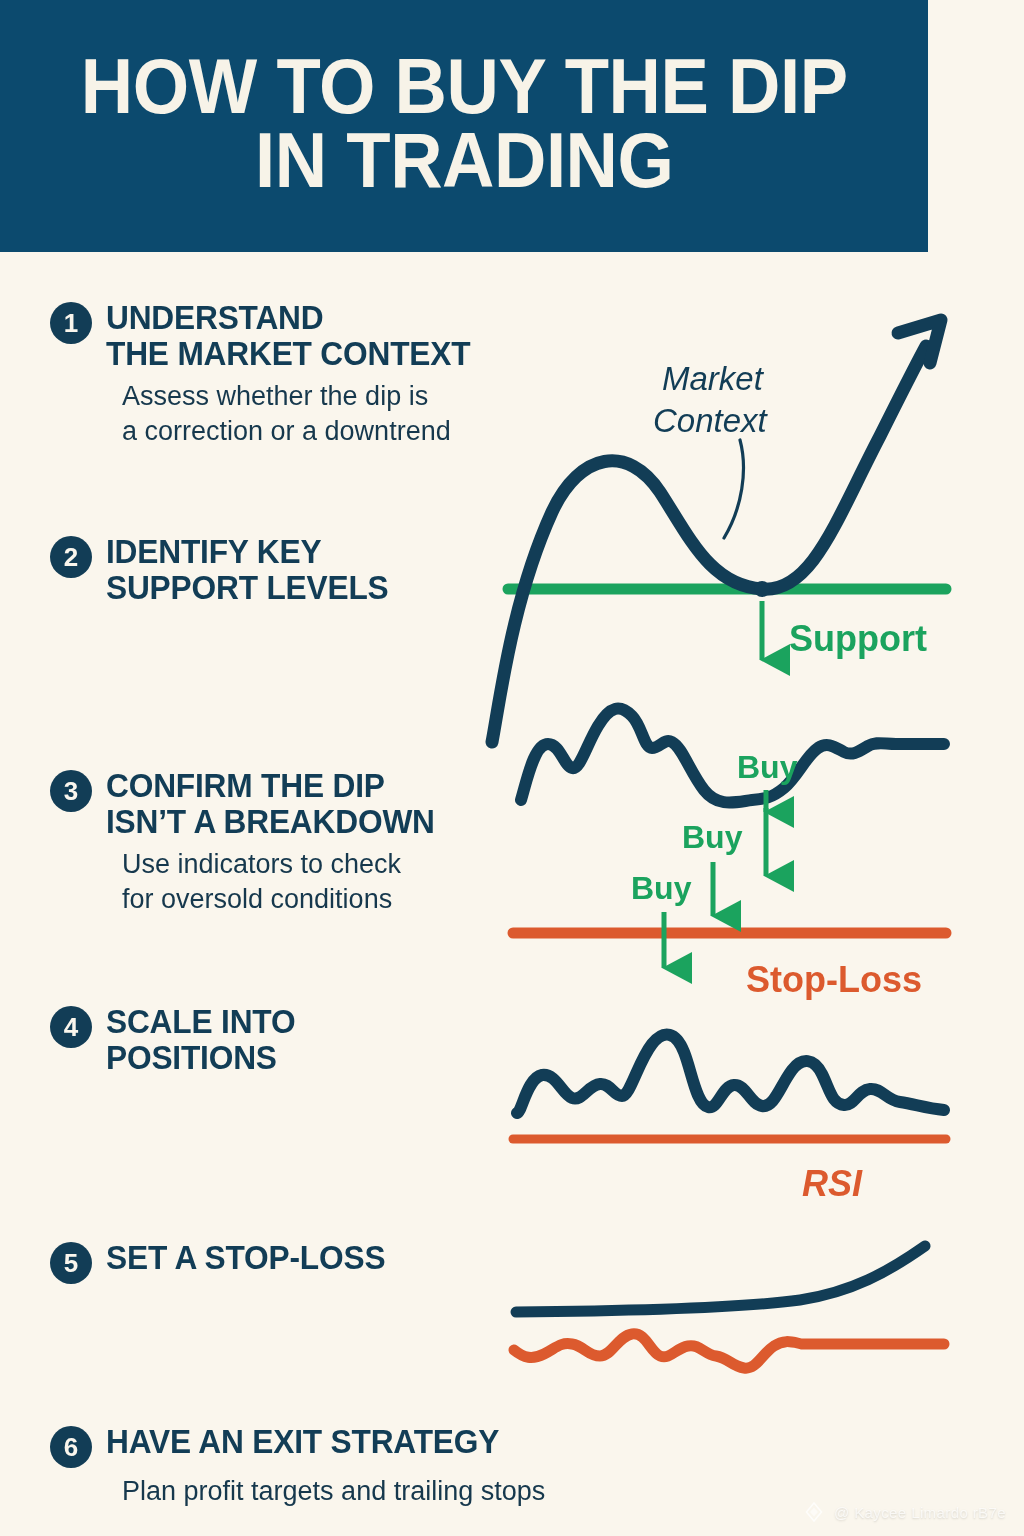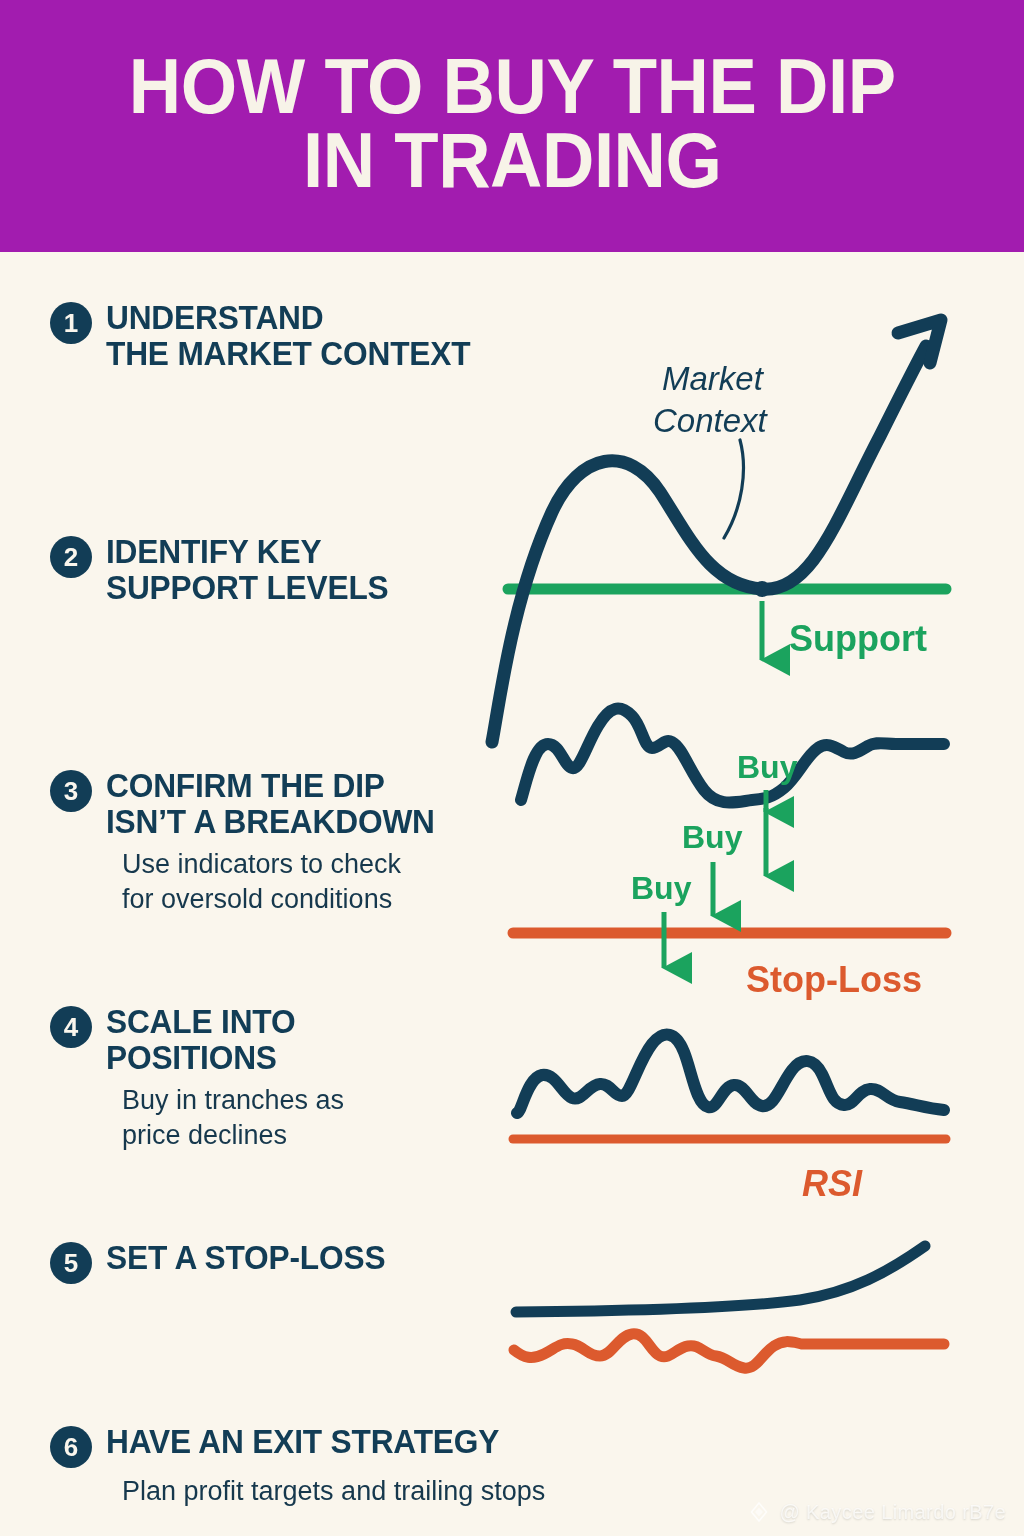--- a/index.html
+++ b/index.html
@@ -12,23 +12,23 @@
     background: #faf6ed;
     font-family: "Liberation Sans", sans-serif;
     overflow: hidden;
     position: relative;
   }
 
   
   #header {
     position: absolute;
     left: 0; top: 0;
-    width: 1024px;
+    width: 928px;
     height: 252px;
-    background: #a21caf;
+    background: #0c4a6e;
     display: flex;
     align-items: center;
     justify-content: center;
     box-sizing: border-box;
     padding: 0 40px 6px 40px;
   }
   #header-title {
     color: #f7f3e8;
     font-family: "Liberation Sans Narrow", "Liberation Sans", sans-serif;
     font-weight: 700;
@@ -115,21 +115,21 @@
 
   
   #watermark {
     position: absolute;
     right: 18px;
     bottom: 12px;
     display: flex;
     align-items: center;
     gap: 8px;
     color: rgba(255,255,255,0.72);
-    font-size: 20px;
+    font-size: 15px;
     letter-spacing: 0.4px;
     text-shadow: 0 1px 2px rgba(90,90,80,0.22);
   }
   #watermark .wm-gem { display: block; }
 </style>
 </head>
 <body>
 
 <div id="header">
   <div id="header-title">HOW TO BUY THE DIP
@@ -137,20 +137,22 @@
 </div>
 
 <div id="content">
 
   <div class="step" id="step-1">
     <div class="step-head">
       <div class="badge">1</div>
       <div class="step-title">UNDERSTAND
 THE MARKET CONTEXT</div>
     </div>
+    <div class="step-desc">Assess whether the dip is
+a correction or a downtrend</div>
   </div>
 
   <div class="step" id="step-2">
     <div class="step-head">
       <div class="badge">2</div>
       <div class="step-title">IDENTIFY KEY
 SUPPORT LEVELS</div>
     </div>
   </div>
 
@@ -163,22 +165,20 @@
     <div class="step-desc">Use indicators to check
 for oversold conditions</div>
   </div>
 
   <div class="step" id="step-4">
     <div class="step-head">
       <div class="badge">4</div>
       <div class="step-title">SCALE INTO
 POSITIONS</div>
     </div>
-    <div class="step-desc">Buy in tranches as
-price declines</div>
   </div>
 
   <div class="step" id="step-5">
     <div class="step-head">
       <div class="badge">5</div>
       <div class="step-title">SET A STOP-LOSS</div>
     </div>
   </div>
 
   <div class="step" id="step-6">

